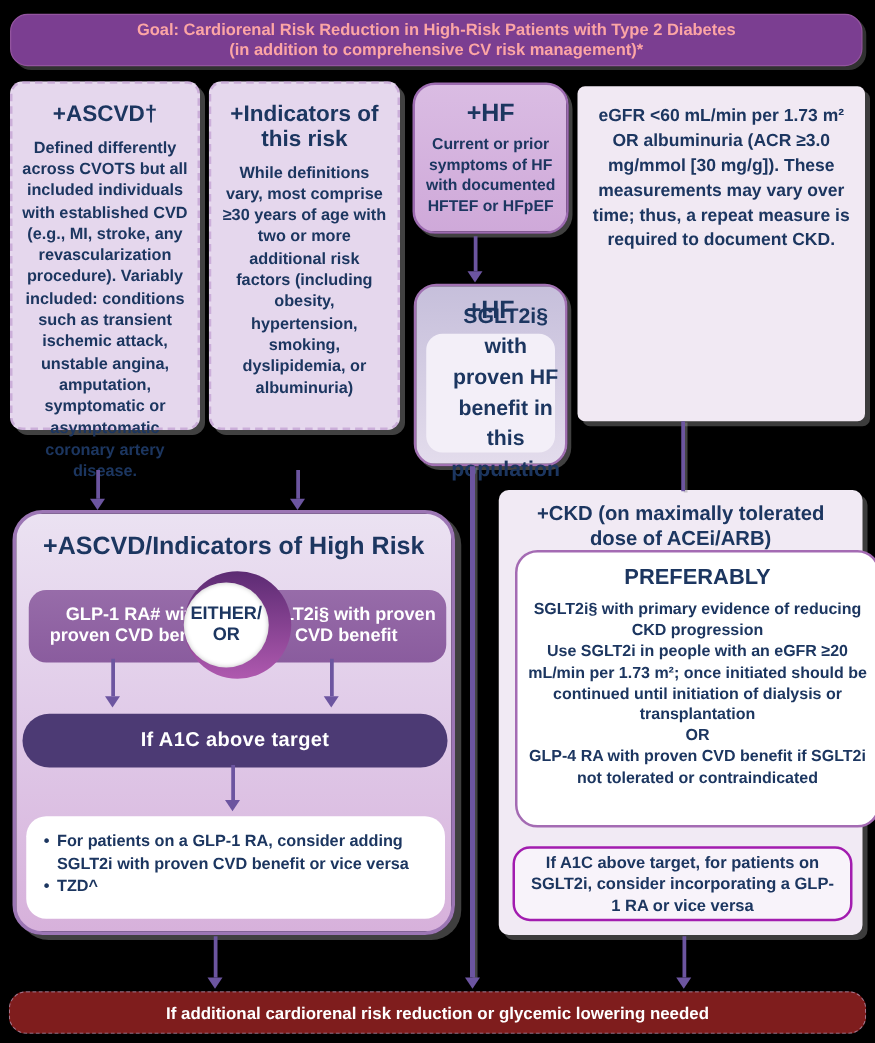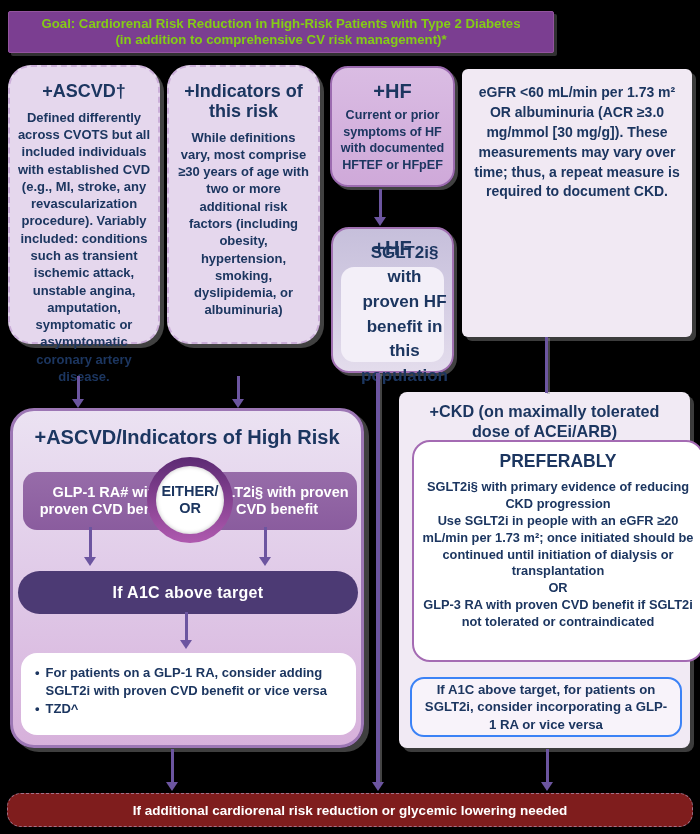--- a/index.html
+++ b/index.html
@@ -1,30 +1,30 @@
 <!DOCTYPE html>
 <html><head>
 <meta charset="utf-8">
 <style>
   html,body{margin:0;padding:0;background:#000;}
   .canvas{position:relative;width:700px;height:834px;background:#000;overflow:hidden;
           font-family:"Liberation Sans",sans-serif;color:#1C3660;}
   .abs{position:absolute;box-sizing:border-box;}
 
   
-  .top-banner{left:8px;top:11px;width:546px;height:42px;background:#7B3E91;border-radius:2px;
-    border:1px solid #93549F;color:#84cc16;font-weight:bold;font-size:13.2px;line-height:1.25;
+  .top-banner{left:8px;top:11px;width:682px;height:42px;background:#7B3E91;border-radius:14px;
+    border:1px solid #93549F;color:#fca5a5;font-weight:bold;font-size:13.2px;line-height:1.25;
     display:flex;flex-direction:column;align-items:center;justify-content:center;text-align:center;
     box-shadow:3px 3px 0 rgba(140,140,140,.35);}
   .bottom-banner{left:7px;top:793px;width:686px;height:34px;background:#7f1d1d;border-radius:14px;
     border:1.5px dashed rgba(195,185,225,.55);color:#fff;font-weight:bold;font-size:13.5px;
     display:flex;align-items:center;justify-content:center;text-align:center;}
 
   
-  .col{top:65px;height:279px;background:#E5D7ED;border:2px dashed #CBAED9;border-radius:23px;
+  .col{top:65px;height:279px;background:#E5D7ED;border:2px dashed #CBAED9;border-radius:10px;
     padding:13px 7px;text-align:center;box-shadow:4px 4px 0 rgba(145,145,145,.45);}
   .col-ascvd{left:8px;width:152px;}
   .col-ind{left:167px;width:153px;}
   .col-title{font-size:18px;font-weight:bold;margin:2px 0 7px;line-height:1.1;}
   .col-body{font-size:13px;font-weight:bold;line-height:1.33;}
 
   .hf1{left:330px;top:66px;width:125px;height:121px;border:2px solid #9C6BB0;border-radius:18px;
     background:linear-gradient(180deg,#DABCE3,#CFA9D9);text-align:center;padding:10px 5px;
     box-shadow:3px 3px 0 rgba(145,145,145,.45);}
   .hf1 .col-title{font-size:20px;margin-bottom:5px;}
@@ -49,21 +49,21 @@
     box-shadow:5px 4px 0 rgba(140,140,140,.45);}
   .combined-title{position:absolute;left:0;top:15px;width:100%;text-align:center;
     font-size:20px;font-weight:bold;}
   .option-bar{position:absolute;left:10px;top:61px;width:334px;height:58px;border-radius:14px;
     background:linear-gradient(180deg,#976CA9,#8A5C9E);}
   .option-text{position:absolute;top:0;height:100%;width:152px;display:flex;align-items:center;
     justify-content:center;color:#fff;font-weight:bold;font-size:14.5px;line-height:1.18;text-align:center;}
   .option-left{left:8px;}
   .option-right{right:4px;}
   .either-circle{position:absolute;left:134px;top:46px;width:86px;height:86px;border-radius:50%;
-    background:linear-gradient(180deg,#5C2B73,#AF59AF);display:flex;align-items:center;justify-content:center;}
+    background:linear-gradient(180deg,#5C2B73,#AF59AF);display:flex;align-items:center;}
   .either-inner{width:68px;height:68px;border-radius:50%;background:#fff;display:flex;flex-direction:column;
     align-items:center;justify-content:center;font-weight:bold;font-size:14.5px;color:#1C3660;line-height:1.15;
     box-shadow:inset 0 0 4px rgba(0,0,0,.25);}
   .a1c-pill{position:absolute;left:5px;top:160px;width:340px;height:43px;background:#4C3A74;
     border-radius:22px;color:#ffffff;font-weight:bold;font-size:16px;letter-spacing:.3px;
     display:flex;align-items:center;justify-content:center;}
   .bullets-box{position:absolute;left:8px;top:242px;width:335px;height:82px;background:#fff;
     border-radius:16px;padding:11px 12px 6px 14px;box-sizing:border-box;}
   .bullet-row{display:flex;gap:6px;font-size:13px;font-weight:bold;line-height:1.38;text-align:left;}
   .bullet-dot{flex:0 0 auto;}
@@ -71,21 +71,21 @@
   
   .right-col{left:399px;top:392px;width:291px;height:356px;background:#F1EAF4;border-radius:8px;
     box-shadow:4px 4px 0 rgba(150,150,150,.4);}
   .right-title{position:absolute;left:18px;top:10px;width:255px;text-align:center;
     font-size:16.2px;font-weight:bold;line-height:1.22;}
   .pref-box{position:absolute;left:13px;top:48px;width:292px;height:222px;background:#fff;
     border:2px solid #A46BB3;border-radius:18px;padding:9px 8px;box-sizing:border-box;text-align:center;}
   .pref-title{font-size:17.5px;font-weight:bold;margin-bottom:7px;}
   .pref-line{font-size:12.8px;font-weight:bold;line-height:1.32;margin:0;}
   .right-a1c{position:absolute;left:11px;top:285px;width:272px;height:60px;background:#F8F3FA;
-    border:2px solid #3b82f6;border-radius:14px;display:flex;align-items:center;justify-content:center;
+    border:2px solid #a21caf;border-radius:14px;display:flex;align-items:center;justify-content:center;
     padding:3px 10px;box-sizing:border-box;font-size:13.2px;font-weight:bold;line-height:1.3;text-align:center;}
 
   
   .arrow{position:absolute;width:12px;display:flex;flex-direction:column;align-items:center;}
   .shaft{width:3px;background:#6C55A0;}
   .head{width:0;height:0;border-left:6px solid transparent;border-right:6px solid transparent;
     border-top:9px solid #6C55A0;}
   .vline{position:absolute;width:3px;background:#6C55A0;}
   .shadowed{box-shadow:2px 1px 0 rgba(150,150,150,.45);}
 </style>
@@ -154,21 +154,21 @@
     </div>
   </div>
 
   <div class="abs right-col">
     <div class="right-title">+CKD (on maximally tolerated dose of ACEi/ARB)</div>
     <div class="pref-box">
       <div class="pref-title">PREFERABLY</div>
       <p class="pref-line">SGLT2i§ with primary evidence of reducing CKD progression</p>
       <p class="pref-line">Use SGLT2i in people with an eGFR ≥20 mL/min per 1.73 m²; once initiated should be continued until initiation of dialysis or transplantation</p>
       <p class="pref-line">OR</p>
-      <p class="pref-line">GLP-3 RA with proven CVD benefit if SGLT2i not tolerated or contraindicated</p>
+      <p class="pref-line">GLP-4 RA with proven CVD benefit if SGLT2i not tolerated or contraindicated</p>
     </div>
     <div class="right-a1c">If A1C above target, for patients on SGLT2i, consider incorporating a GLP-1 RA or vice versa</div>
   </div>
 
   <div class="abs bottom-banner">If additional cardiorenal risk reduction or glycemic lowering needed</div>
 
   <div class="arrow" style="left:72px;top:376px;">
     <div class="shaft" style="height:23px;"></div>
       <div class="head"></div>
   </div>

